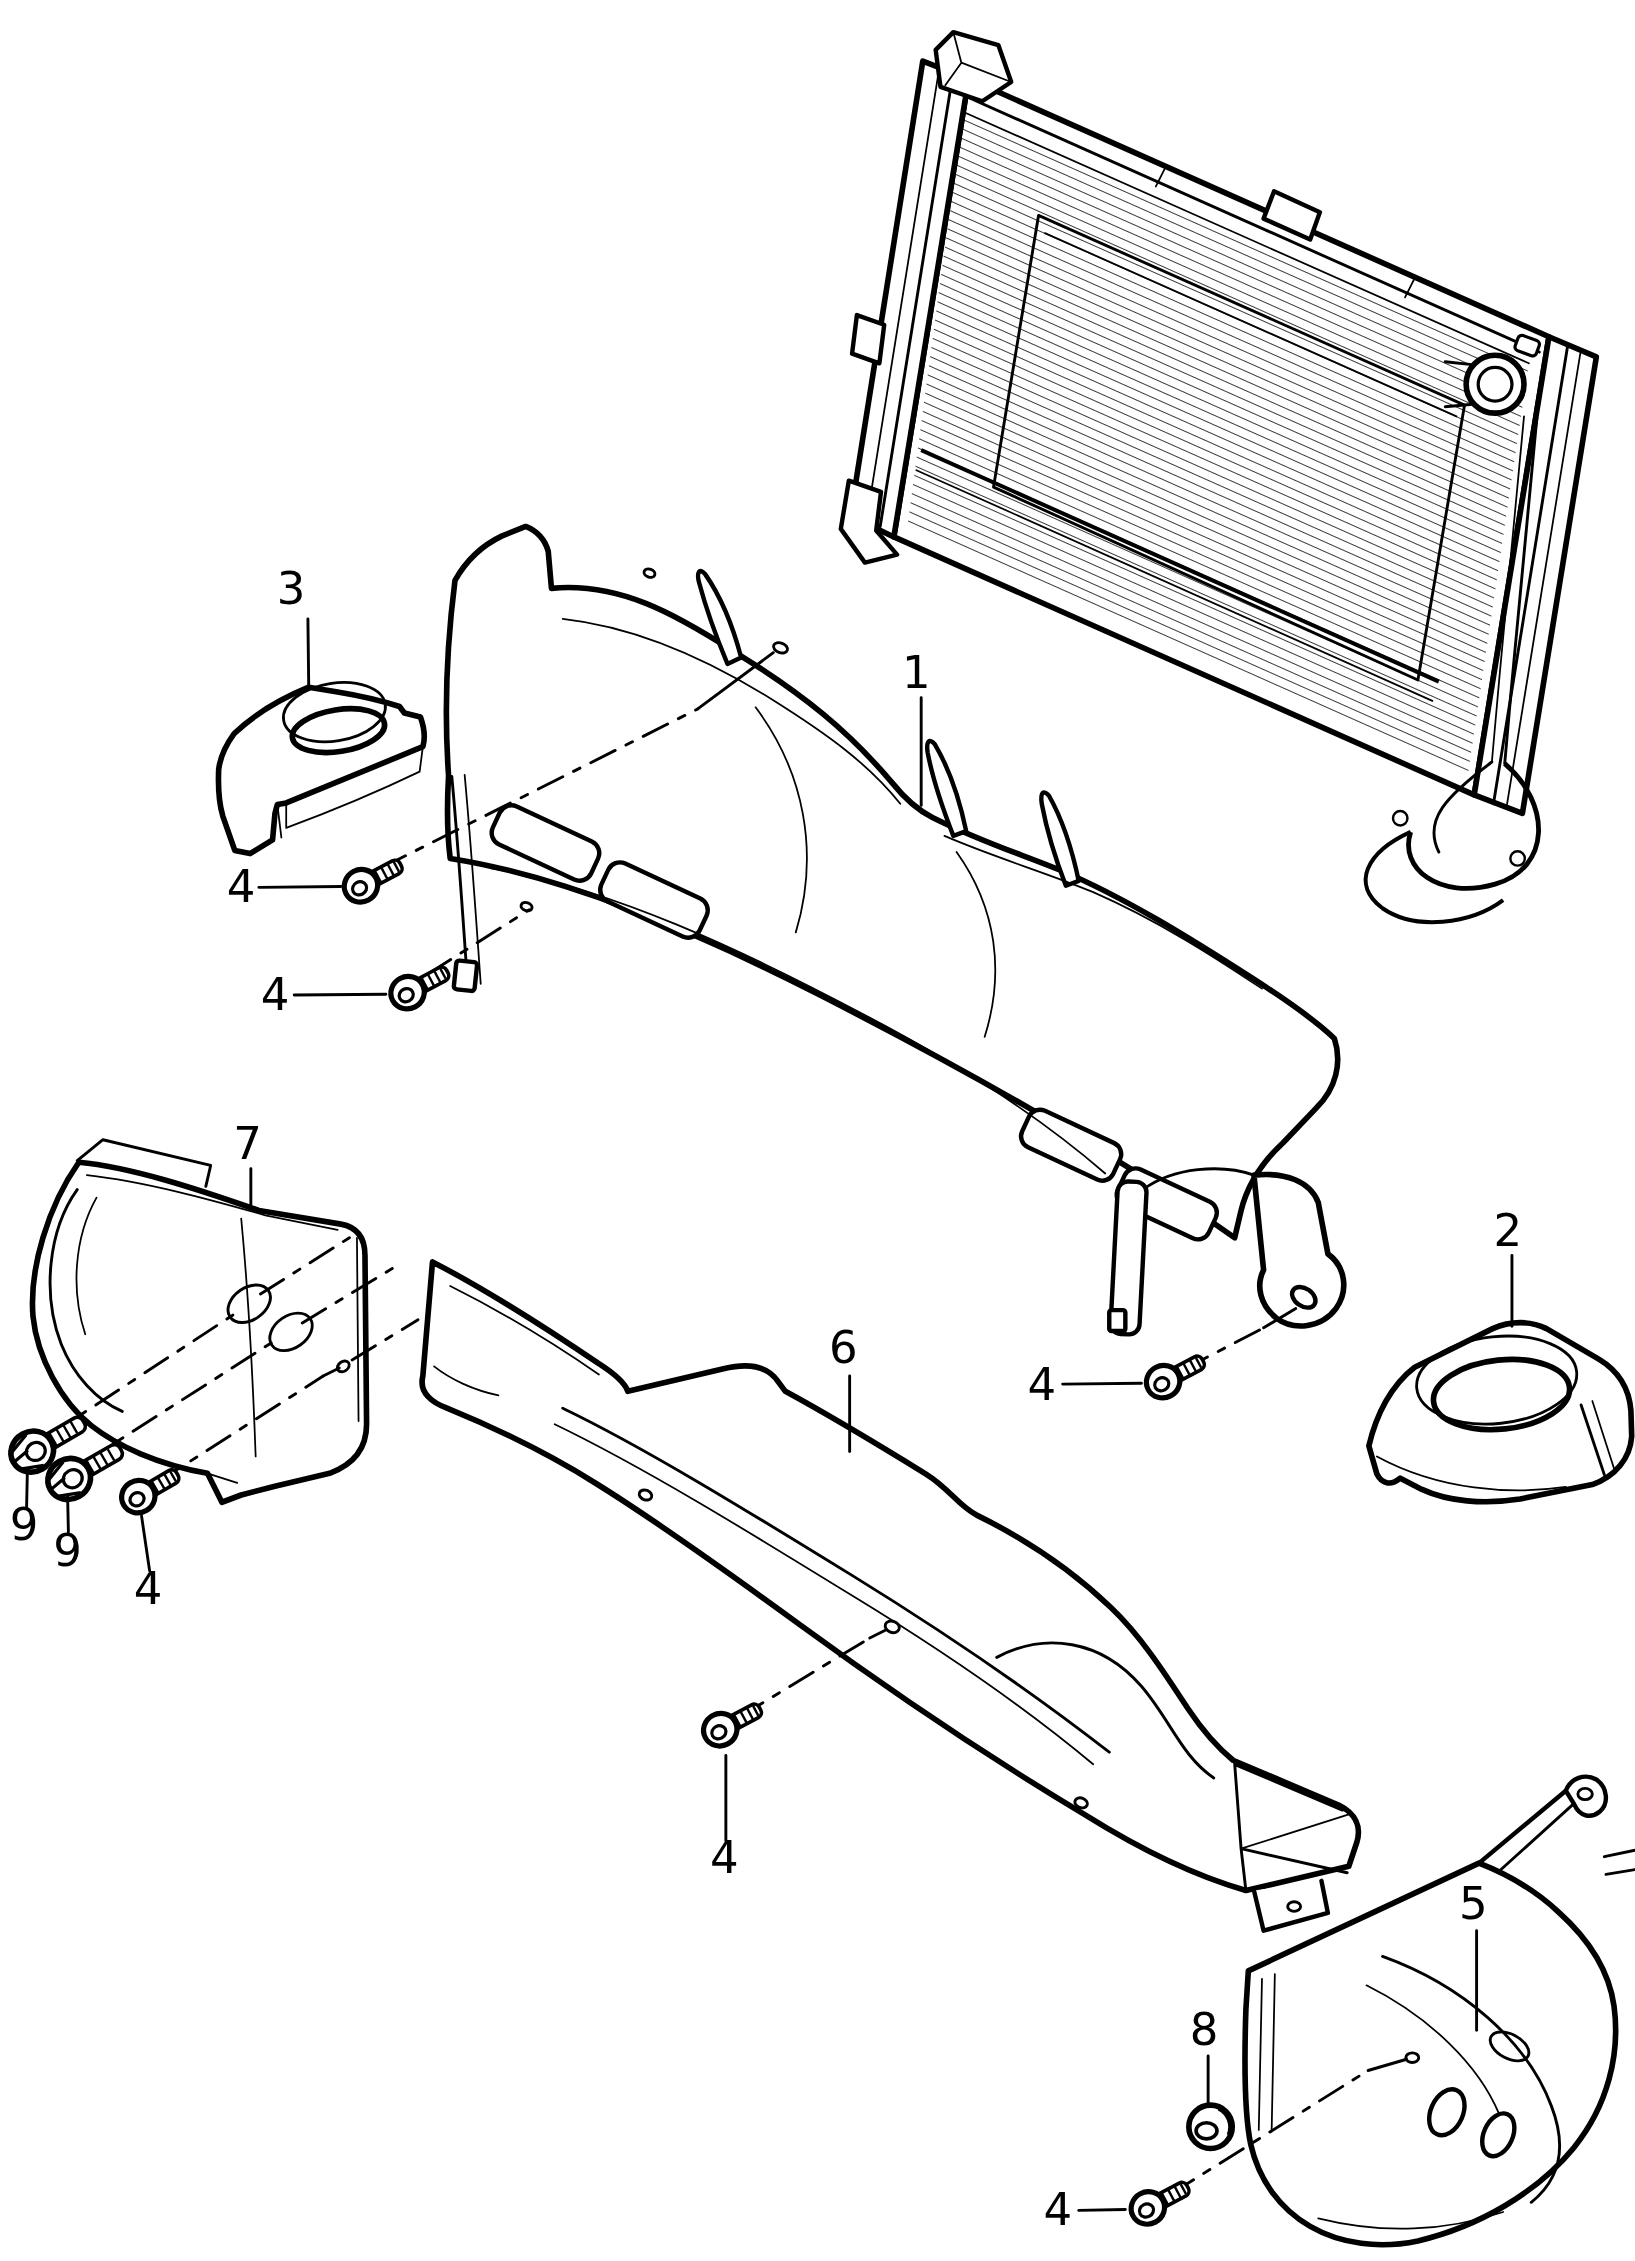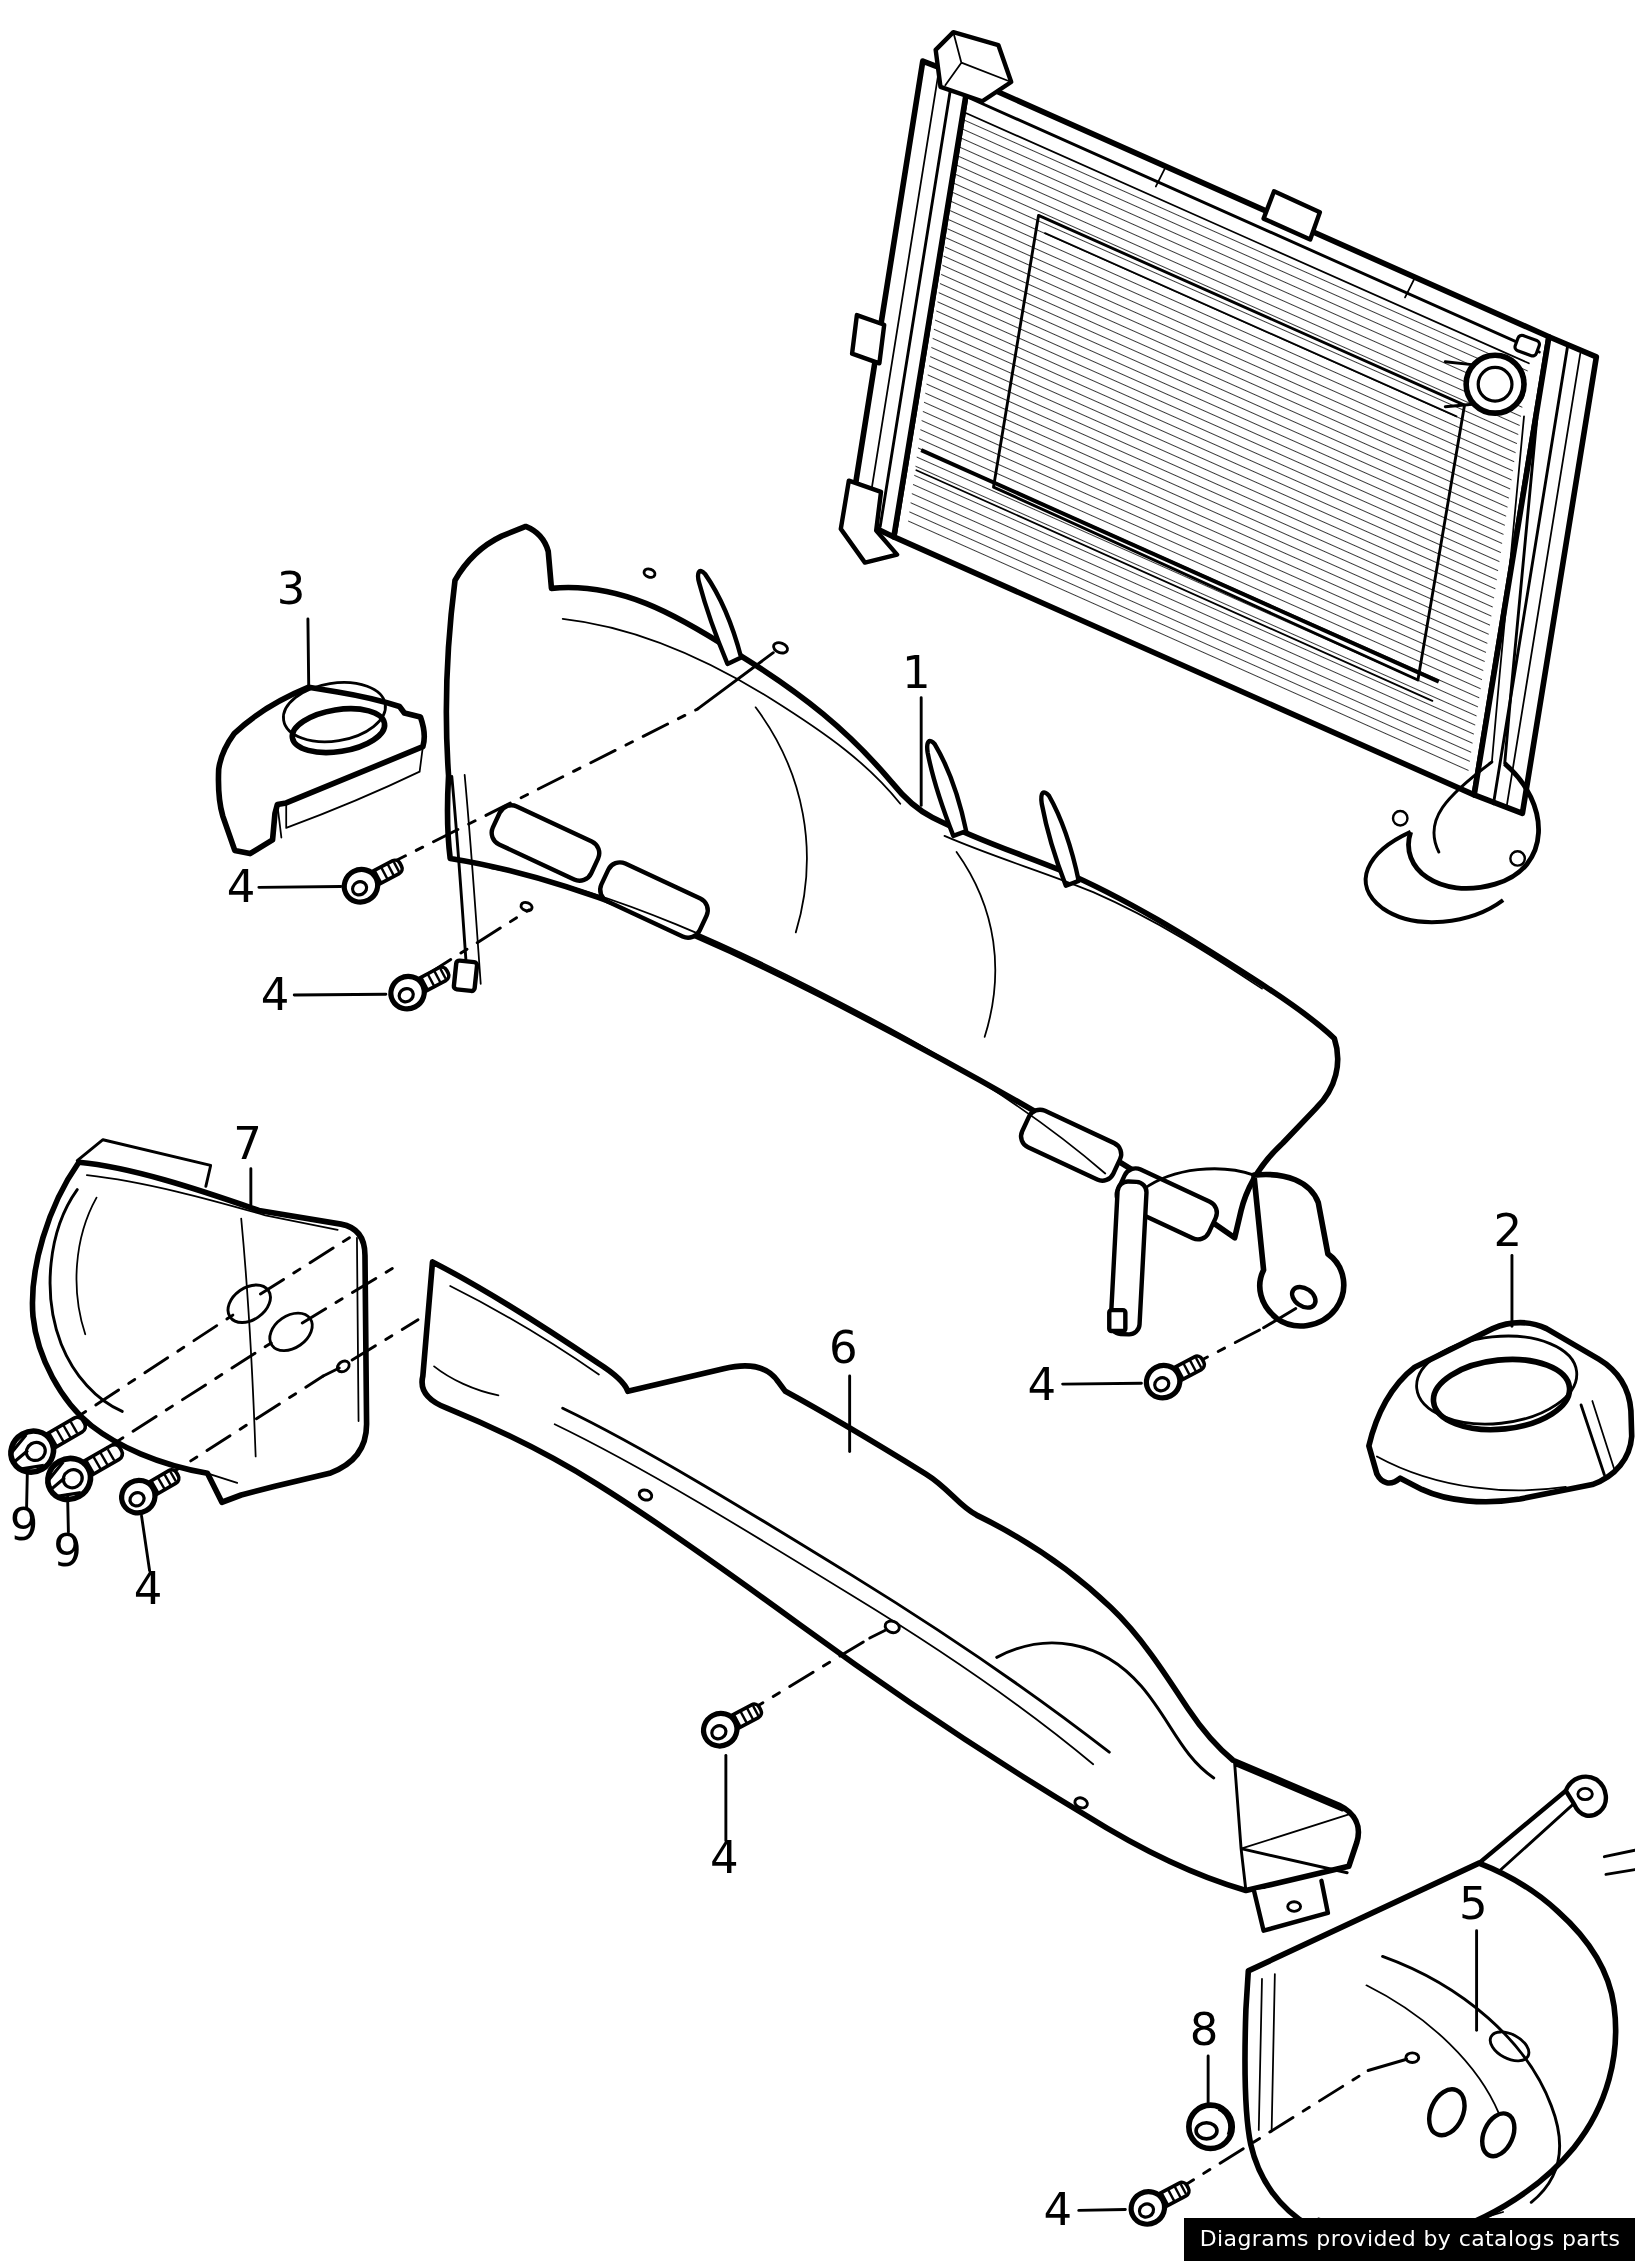--- a/index.html
+++ b/index.html
@@ -314,15 +314,14 @@
     <text class="num" x="1316" y="2768">4</text>
     <text class="num" x="1833" y="2388">5</text>
     <text class="num" x="1049" y="1696">6</text>
     <text class="num" x="308" y="1442">7</text>
     <text class="num" x="1498" y="2544">8</text>
     <text class="num" x="30" y="1916">9</text>
     <text class="num" x="84" y="1948">9</text>
   </g>
 </svg>
 
-  <div class="watermark">Diagrams provided by catalogs parts</div>
 </div>
 
 
 </body></html>

